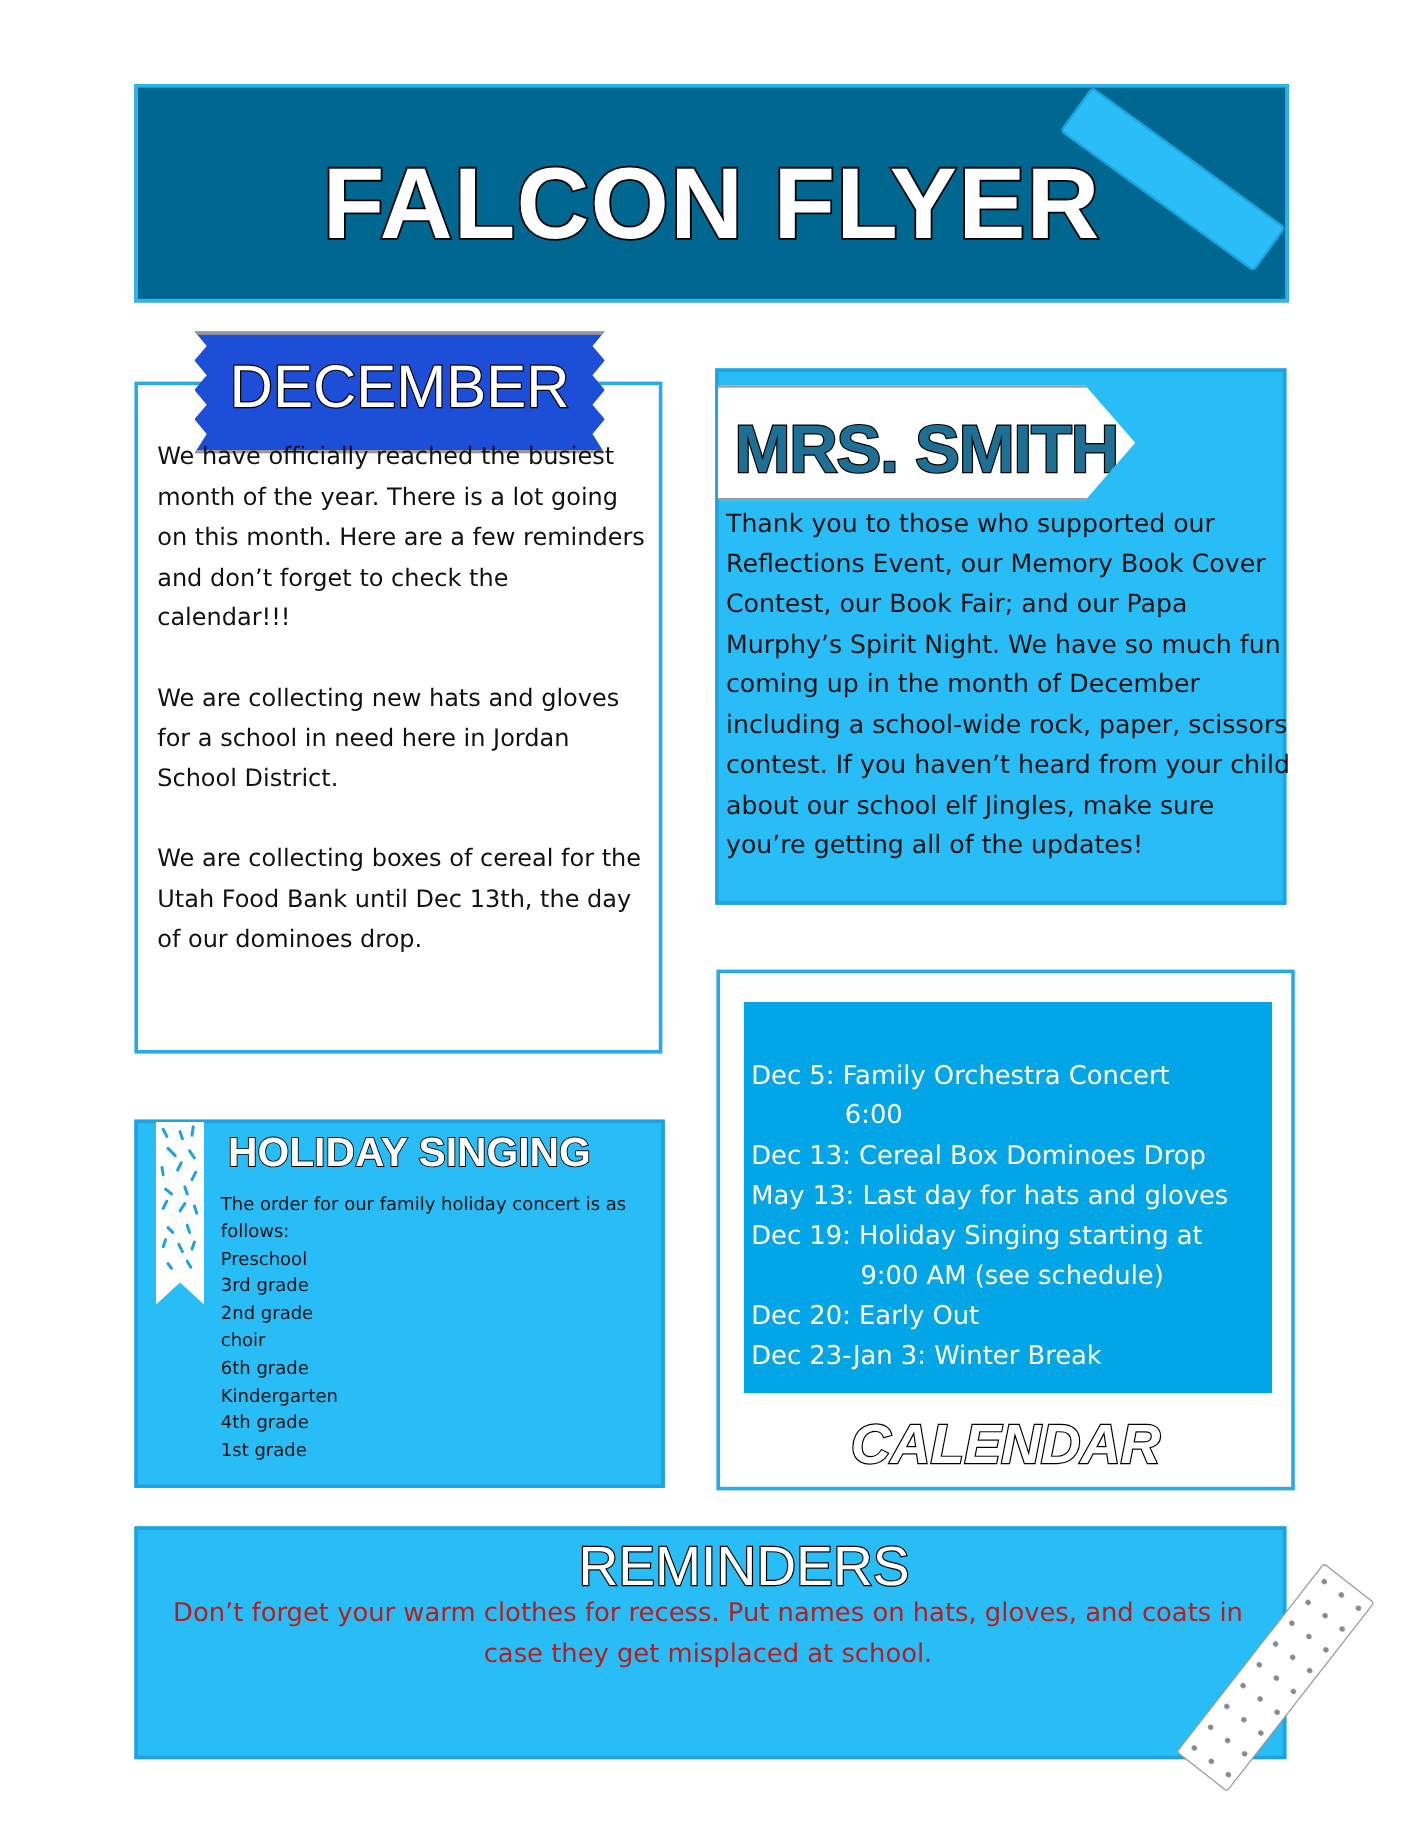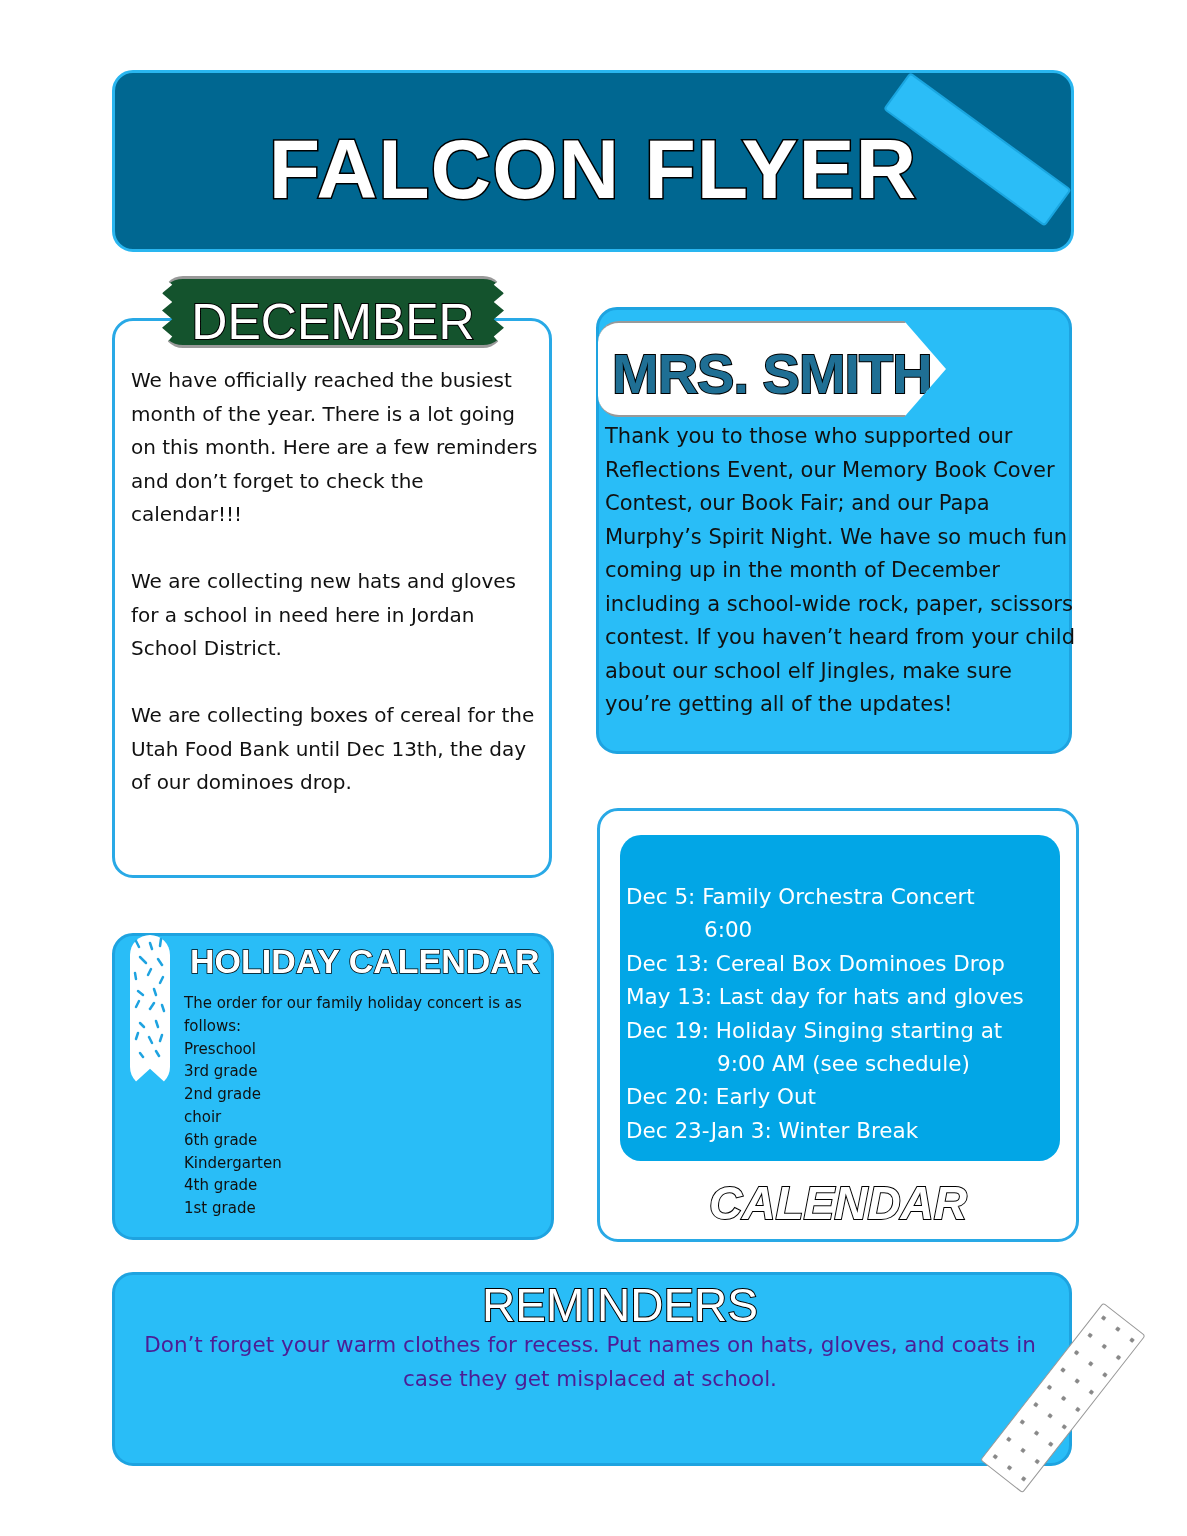--- a/index.html
+++ b/index.html
@@ -1,31 +1,31 @@
 <!DOCTYPE html>
 <html><head>
 <meta charset="utf-8">
 <style>
   * { box-sizing: border-box; margin: 0; padding: 0; }
   body { width: 1187px; height: 1536px; background: #ffffff; position: relative; overflow: hidden;
          font-family: "DejaVu Sans", sans-serif; color: #111; }
-  .abs { position: absolute; border-radius: 21px; }
+  .abs { position: absolute; }
 
   
   .header { left: 112px; top: 70px; width: 962px; height: 182px; background: #006791;
             border: 3px solid #29b6f0; }
   .header-title { position: absolute; left: 0; right: 0; top: 48px; text-align: center;
             font-family: "Liberation Sans", sans-serif; font-weight: 700; font-size: 84px; letter-spacing: 1px;
             color: #fff; -webkit-text-stroke: 3px #000; paint-order: stroke fill; }
   .tape-top { left: 910px; top: 72px; width: 200px; height: 46px; background: #2bbdf7;
             border: 2px solid #1aa6e0; border-radius: 4px; transform: rotate(36deg); transform-origin: left top; }
 
   
   .dec-box { left: 112px; top: 318px; width: 440px; height: 560px; border: 3px solid #29a9e6; background: #fff; }
-  .dec-ribbon { left: 162px; top: 276px; width: 342px; height: 72px; background: #14532d;
+  .dec-ribbon { left: 162px; top: 276px; width: 342px; height: 102px; background: #1d4ed8;
             border-top: 3px solid #999; border-bottom: 3px solid #999;
             clip-path: polygon(0 0, 100% 0, 97% 12%, 100% 24%, 97% 36%, 100% 48%, 97% 60%, 100% 72%, 97% 84%, 100% 100%, 0 100%, 3% 84%, 0 72%, 3% 60%, 0 48%, 3% 36%, 0 24%, 3% 12%); }
   .dec-title { position: absolute; left: 0; right: 0; top: 14px; text-align: center;
             font-family: "Liberation Sans", sans-serif; font-size: 50px; color: #fff;
             -webkit-text-stroke: 2px #000; paint-order: stroke fill; }
   .dec-text { left: 131px; top: 364px; width: 410px; font-family: "DejaVu Sans", sans-serif;
             font-size: 20px; line-height: 33.5px; color: #111; }
   .dec-text p { margin-bottom: 33.5px; }
 
   
@@ -51,21 +51,21 @@
   .cal-list { left: 626px; top: 880px; width: 440px; font-size: 21.5px; line-height: 33.4px; color: #fff; }
   .cal-list .indent { padding-left: 78px; display: block; }
   .cal-list .indent2 { padding-left: 91px; display: block; }
   .cal-title { left: 597px; top: 1176px; width: 482px; text-align: center; font-family: "Liberation Sans", sans-serif; font-weight: 700;
             font-size: 46px; color: #fff; -webkit-text-stroke: 2px #000; paint-order: stroke fill; font-style: italic; }
 
   
   .rem-box { left: 112px; top: 1272px; width: 960px; height: 194px; background: #29bdf7; border: 3px solid #1ea3e0; }
   .rem-title { left: 112px; top: 1278px; width: 960px; text-align: center; font-family: "Liberation Sans", sans-serif;
             font-size: 46px; color: #fff; -webkit-text-stroke: 2px #000; paint-order: stroke fill; margin-left: 28px; }
-  .rem-text { left: 120px; top: 1328px; width: 940px; text-align: center; font-size: 21.5px; line-height: 33.5px; color: #4c1d95; }
+  .rem-text { left: 120px; top: 1328px; width: 940px; text-align: center; font-size: 21.5px; line-height: 33.5px; color: #b91c1c; }
   .tape-bottom { left: 980px; top: 1460px; width: 200px; height: 54px; background: #fff; border: 1.5px solid #999;
             border-radius: 3px; transform: rotate(-52deg); transform-origin: left top;
             background-image: radial-gradient(circle, #888 2px, transparent 2.5px); background-size: 22px 18px; }
 </style>
 </head>
 <body>
 
 <div class="abs header">
   <div class="header-title">FALCON FLYER</div>
 </div>
@@ -107,21 +107,21 @@
         <line x1="10" y1="88" x2="14" y2="92"></line>
         <line x1="26" y1="86" x2="28" y2="92"></line>
       <line x1="6" y1="104" x2="8" y2="98"></line>
         <line x1="19" y1="102" x2="22" y2="108"></line>
         <line x1="32" y1="100" x2="30" y2="106"></line>
       <line x1="10" y1="118" x2="13" y2="122"></line>
         <line x1="26" y1="116" x2="29" y2="121"></line>
     </g>
   </svg>
 </div>
-<div class="abs hs-title">HOLIDAY CALENDAR</div>
+<div class="abs hs-title">HOLIDAY SINGING</div>
 <div class="abs hs-text">
   <div>The order for our family holiday concert is as follows:</div>
   <div>Preschool</div>
   <div>3rd grade</div>
   <div>2nd grade</div>
   <div>choir</div>
   <div>6th grade</div>
   <div>Kindergarten</div>
   <div>4th grade</div>
   <div>1st grade</div>

